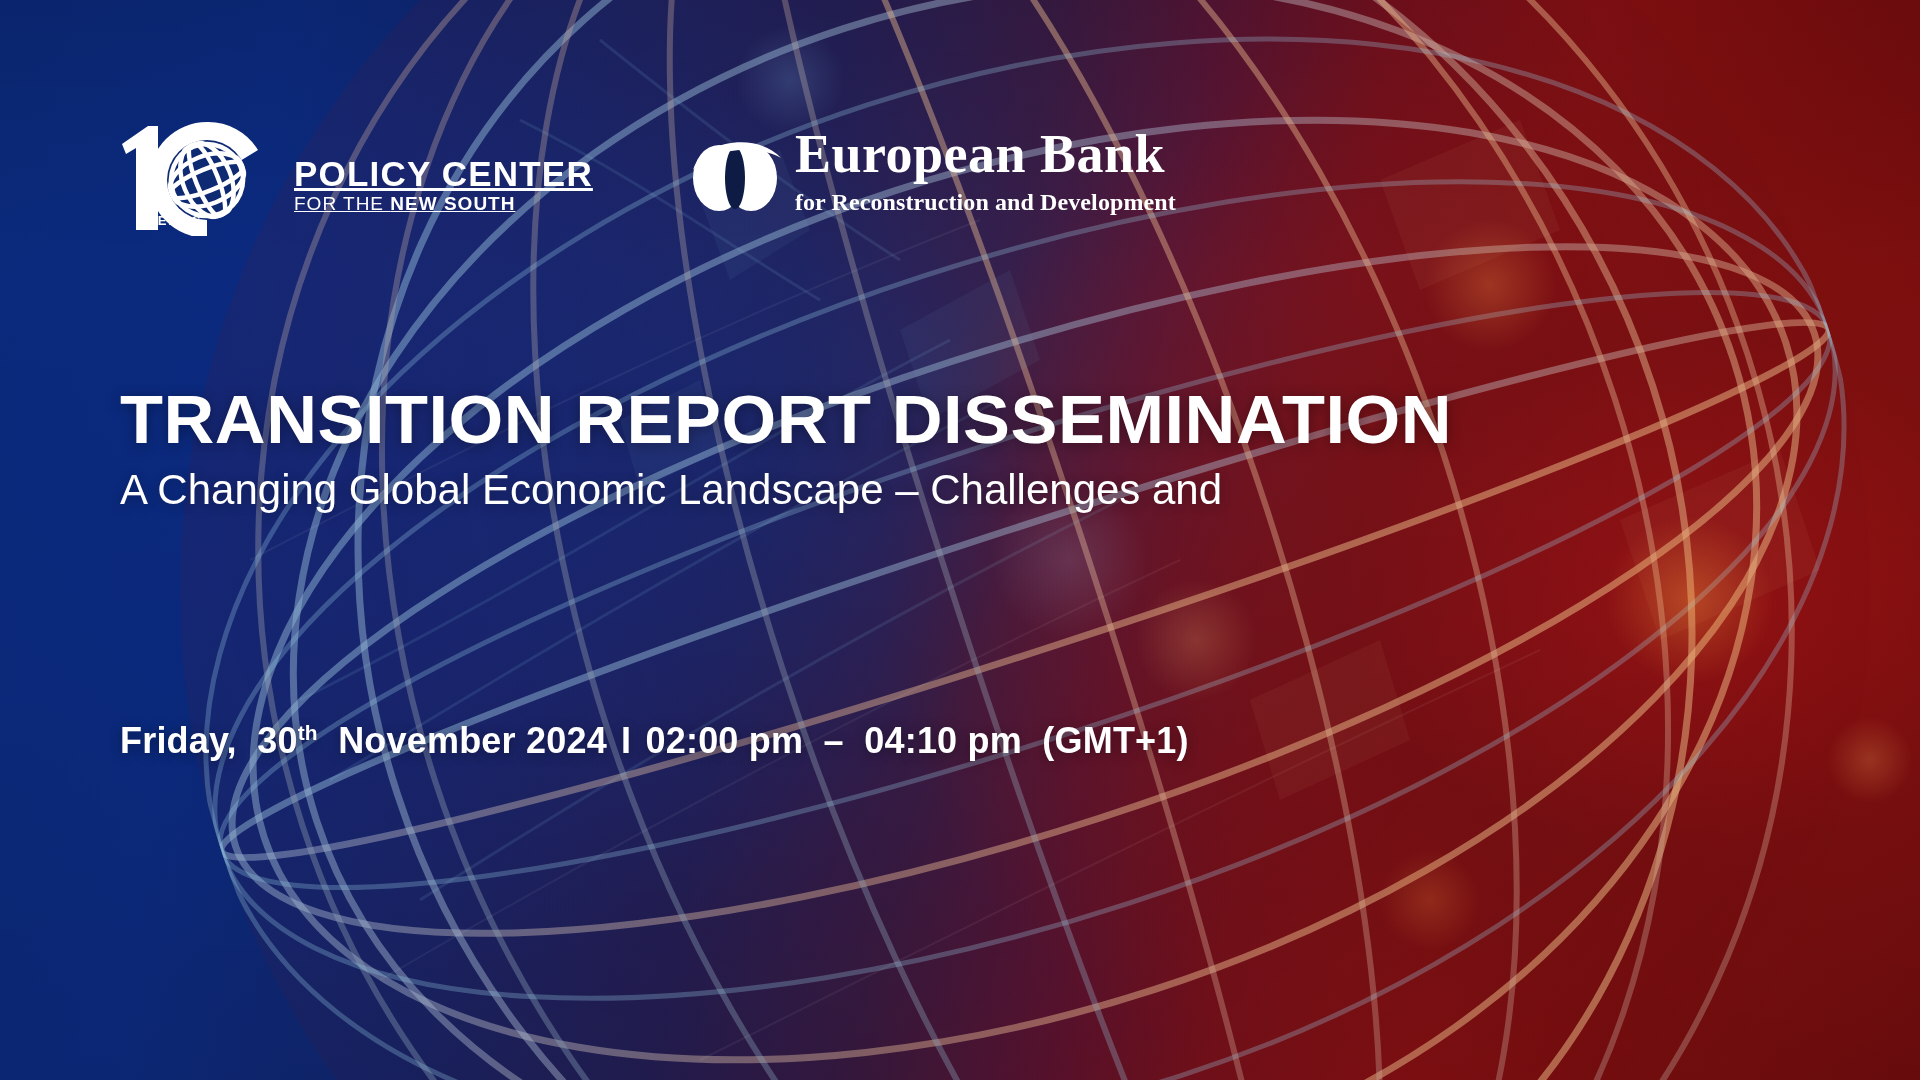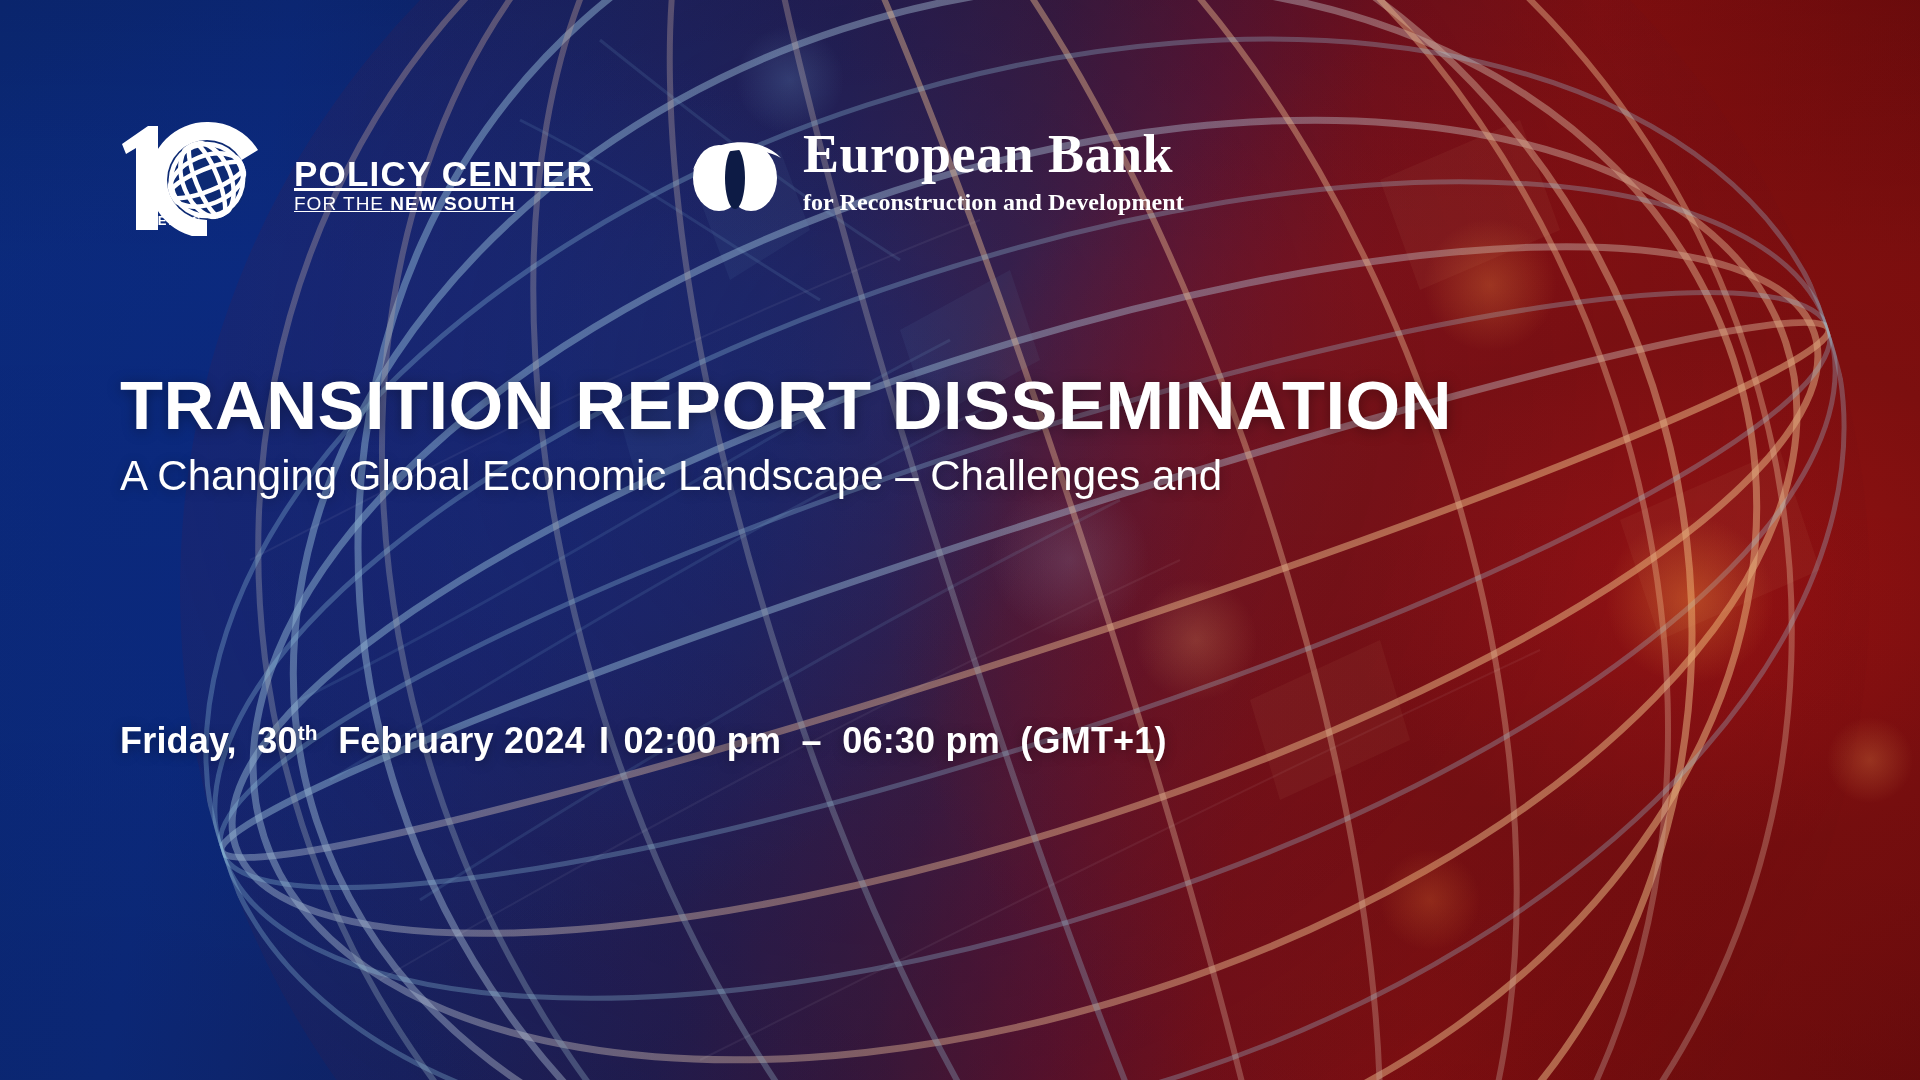--- a/index.html
+++ b/index.html
@@ -109,21 +109,21 @@
   .pcns-line2 {
     font-size:19px;
     font-weight:400;
     letter-spacing:1.0px;
     white-space:nowrap;
     margin-top:3px;
   }
   .pcns-line2 b { font-weight:700; }
 
   
-  .ebrd { display:flex; align-items:center; gap:12px; padding-top:8px; }
+  .ebrd { display:flex; align-items:center; gap:4px; padding-top:8px; }
   .ebrd-mark { flex:none; width:110px; height:90px; }
   .ebrd-mark svg { display:block; width:110px; height:90px; }
   .ebrd-text {
     color:#ffffff;
     font-family:"Liberation Serif", serif;
     line-height:1.02;
   }
   .ebrd-line1 {
     font-size:54px;
     font-weight:700;
@@ -132,21 +132,21 @@
   }
   .ebrd-line2 {
     font-size:24px;
     font-weight:700;
     letter-spacing:0.1px;
     white-space:nowrap;
     margin-top:8px;
   }
 
   
-  .headline-block { position:absolute; left:120px; top:371px; width:1560px; }
+  .headline-block { position:absolute; left:120px; top:385px; width:1560px; }
 
   .title {
     color:#ffffff;
     font-size:69px;
     font-weight:700;
     letter-spacing:0.5px;
     line-height:1.0;
     white-space:nowrap;
     text-shadow:0 2px 14px rgba(0,0,0,.35);
     font-family:"Liberation Sans", sans-serif;
@@ -318,22 +318,22 @@
       <div class="title">TRANSITION REPORT DISSEMINATION</div>
       <div class="subtitle">
         <span>A Changing Global Economic Landscape – Challenges and</span>
         <br>
       </div>
     </div>
 
     <div class="datetime">
       <span class="dt-seg">Friday,</span>
       <span>&nbsp;</span><span class="dt-seg">30</span><sup>th</sup>
-      <span>&nbsp;</span><span class="dt-seg">February 2024</span>
+      <span>&nbsp;</span><span class="dt-seg">November 2024</span>
       <span class="dt-sep">I</span>
       <span class="dt-seg">02:00 pm</span>
       <span>&nbsp;</span><span class="dt-seg">–</span>
-      <span>&nbsp;</span><span class="dt-seg">06:30 pm</span>
+      <span>&nbsp;</span><span class="dt-seg">04:10 pm</span>
       <span>&nbsp;</span><span class="dt-seg">(GMT+1)</span>
     </div>
 
   </div>
 </div>
 
 </body></html>

